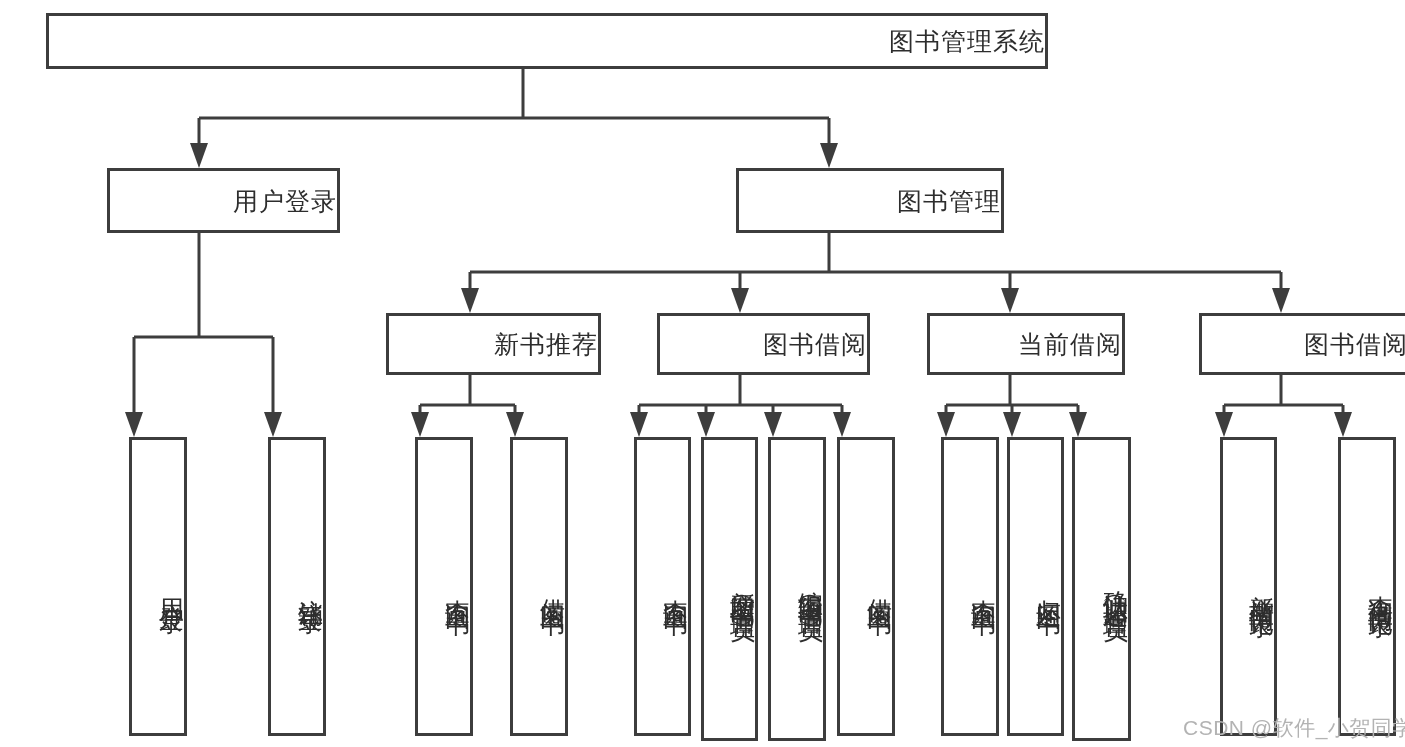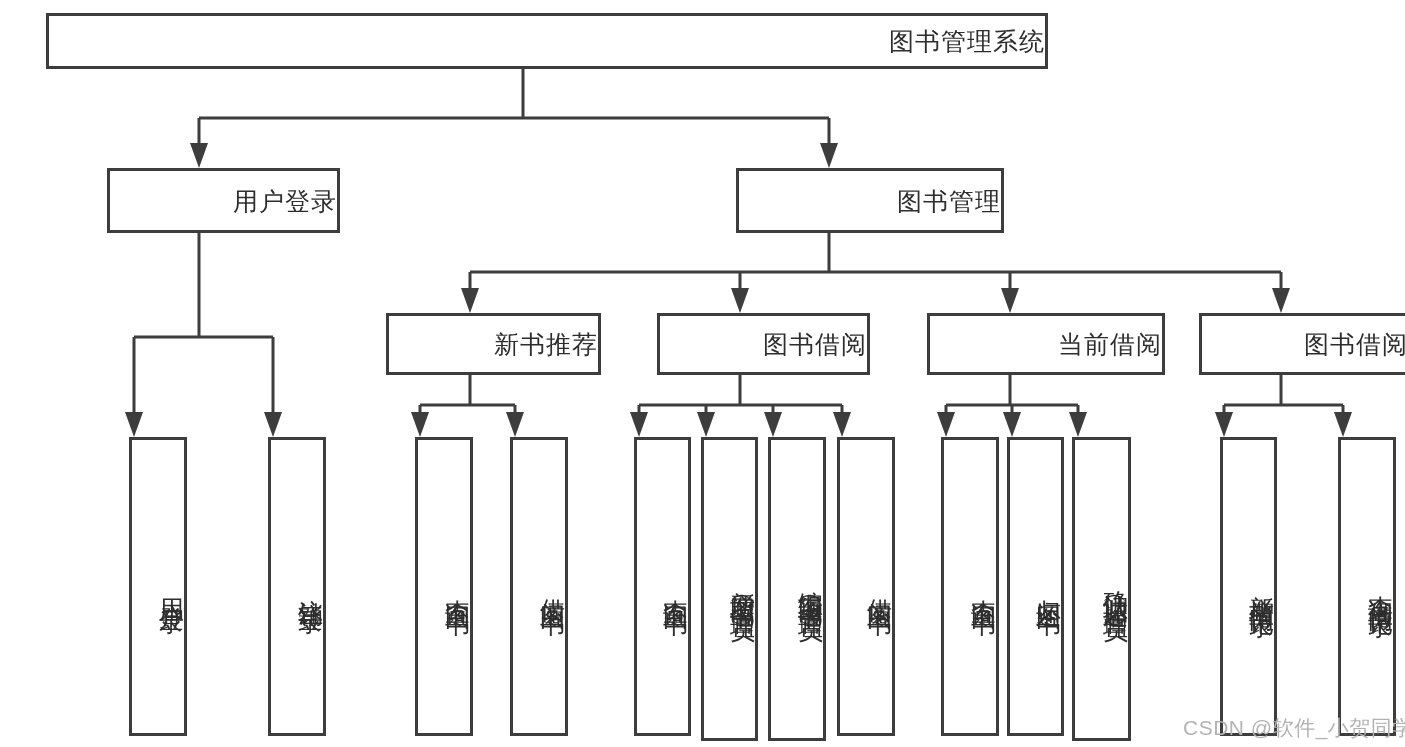--- a/index.html
+++ b/index.html
@@ -45,21 +45,21 @@
   }
   
   .n-root{left:22px;top:13px;width:1002px;height:56px;}
   
   .n-user-login{left:83px;top:168px;width:233px;height:65px;}
   .n-book-mgmt{left:712px;top:168px;width:268px;height:65px;}
   
   .lvl3{top:313px;height:62px;}
   .n-new-book{left:362px;width:215px;padding-left:48px;}
   .n-book-borrow{left:633px;width:213px;}
-  .n-current-borrow{left:903px;width:238px;}
+  .n-current-borrow{left:903px;width:198px;}
   .n-borrow-records{left:1175px;width:212px;}
   
   .leaf{top:437px;height:299px;width:58px;}
   .leaf.tall{height:304px;}
   .l-user-login{left:105px;}
   .l-logout{left:244px;}
   .l-query1{left:391px;}
   .l-borrow1{left:486px;}
   .l-query2{left:610px;width:57px;}
   .l-add-book{left:677px;width:57px;}

